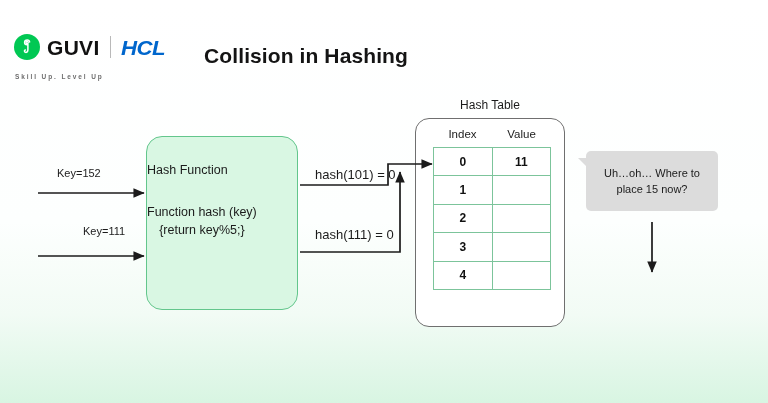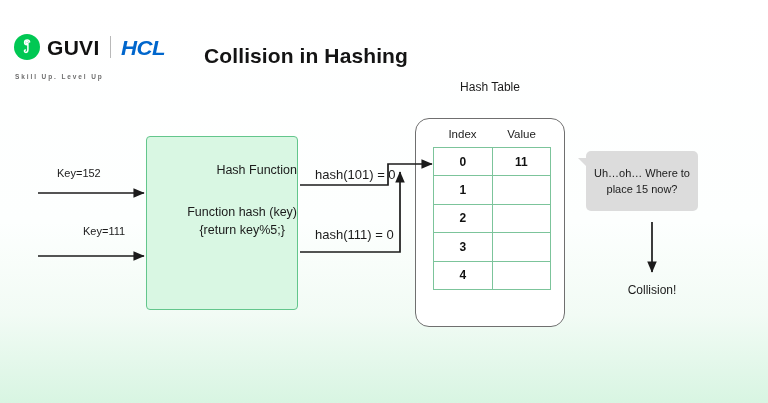--- a/index.html
+++ b/index.html
@@ -88,24 +88,24 @@
 
   
   #hash-fn-box {
     position: absolute;
     left: 146px;
     top: 136px;
     width: 152px;
     height: 174px;
     background: #d9f7e3;
     border: 1.3px solid #63c68c;
-    border-radius: 4px;
+    border-radius: 16px;
     display: flex;
     flex-direction: column;
-    align-items: flex-end;
+    align-items: flex-start;
     justify-content: flex-start;
     box-sizing: border-box;
     padding-top: 26px;
   }
   #hash-fn-title {
     font-size: 12.5px;
     color: #1b1b1b;
     font-weight: 400;
   }
   #hash-fn-code {
@@ -131,21 +131,21 @@
     color: #1b1b1b;
     padding-left: 12px;
   }
   #hash-101-label { left: 303px; top: 167px; }
   #hash-111-label { left: 303px; top: 227px; }
 
   
   #hash-table-title {
     position: absolute;
     left: 415px;
-    top: 80px;
+    top: 98px;
     width: 150px;
     text-align: center;
     font-size: 12px;
     color: #1b1b1b;
   }
   #hash-table-frame {
     position: absolute;
     left: 415px;
     top: 118px;
     width: 150px;
@@ -194,21 +194,21 @@
     color: #111111;
     box-sizing: border-box;
   }
   .ht-cell.ht-index { border-right: 1px solid #7cc49b; }
 
   
   #speech-bubble {
     position: absolute;
     left: 586px;
     top: 151px;
-    width: 112px;
+    width: 132px;
     height: 60px;
     background: #dcdcdc;
     border-radius: 5px;
     display: flex;
     align-items: center;
     justify-content: center;
     text-align: center;
     font-size: 11px;
     line-height: 1.5;
     color: #1b1b1b;
@@ -302,21 +302,20 @@
       <div class="ht-cell"></div>
     </div>
     <div class="ht-row">
       <div class="ht-cell ht-index">4</div>
       <div class="ht-cell"></div>
     </div>
   </div>
 
   <div id="speech-bubble-tail"></div>
   <div id="speech-bubble">Uh…oh… Where to place 15 now?</div>
-  <div id="collision-label">Collision!</div>
 
   <svg id="arrow-layer" viewBox="0 0 768 403">
     <defs>
       <marker id="ah" markerWidth="7" markerHeight="7" refX="6.2" refY="3.1" orient="auto">
         <path d="M0,0.3 L6.6,3.1 L0,5.9 z" fill="#1b1b1b"></path>
       </marker>
     </defs>
 
     <line x1="38" y1="193" x2="144" y2="193" stroke="#1b1b1b" stroke-width="1.7" marker-end="url(#ah)"></line>
 

